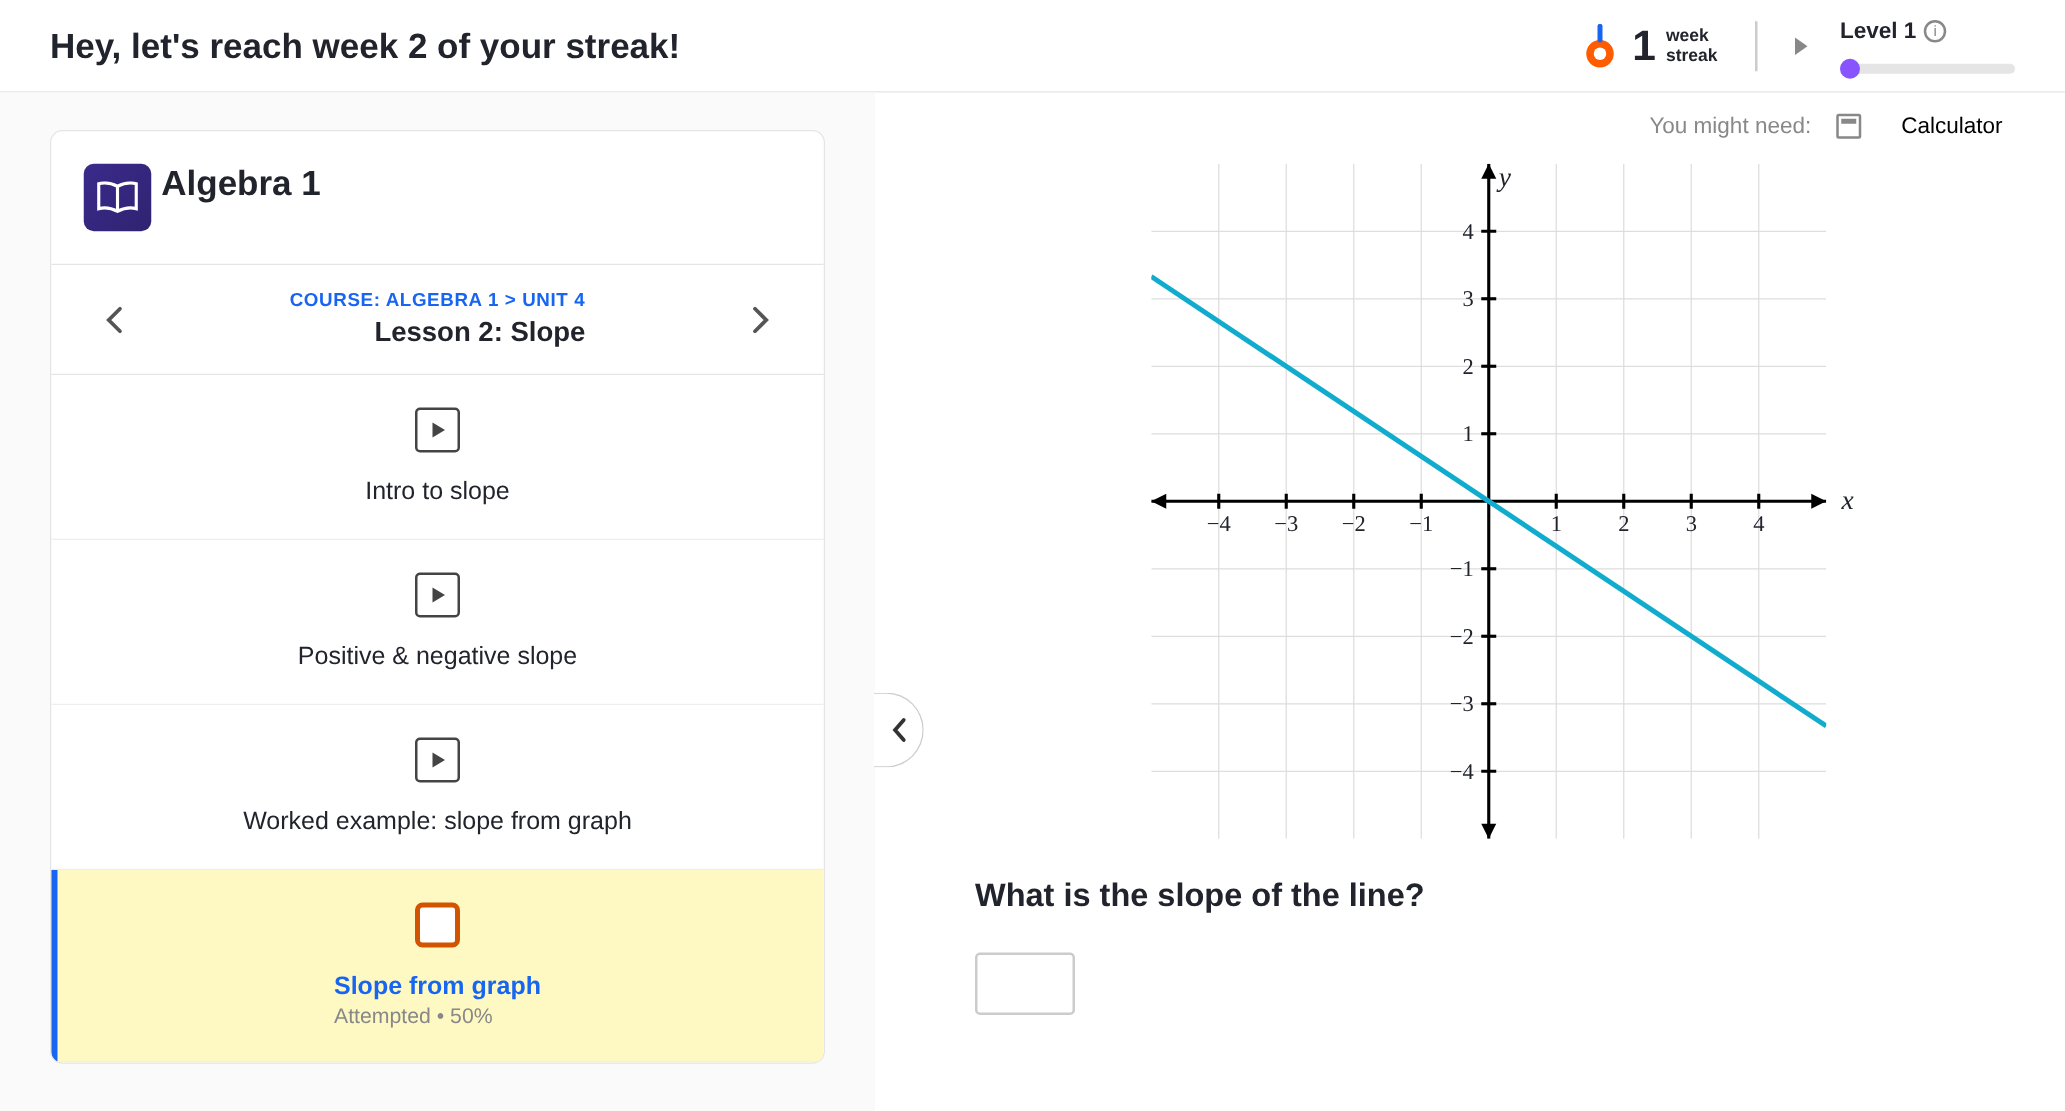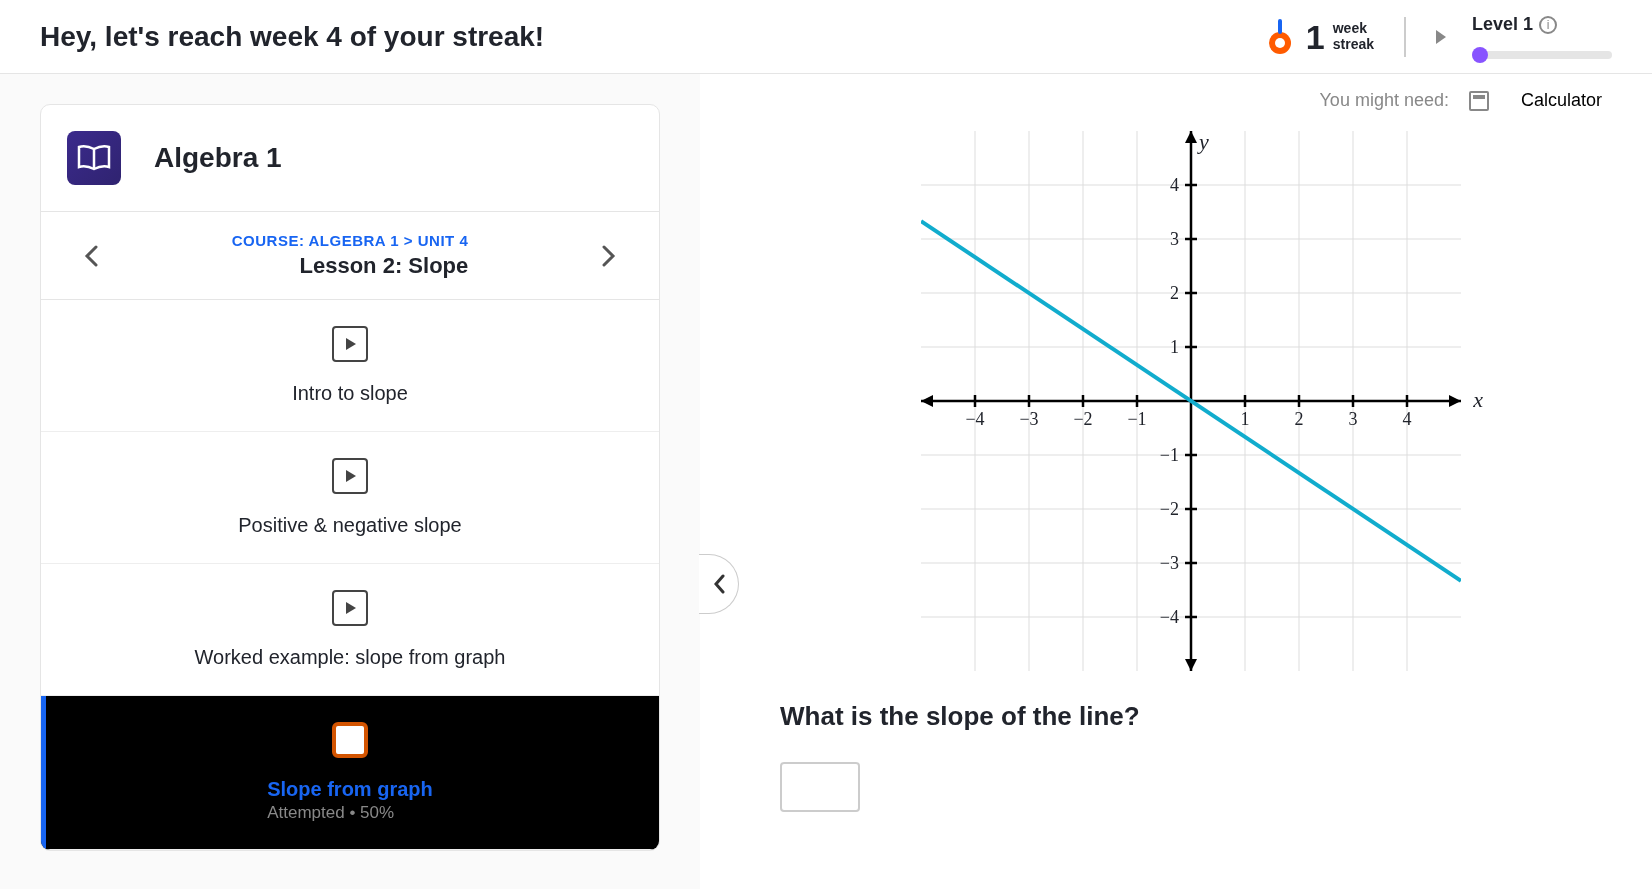--- a/index.html
+++ b/index.html
@@ -16,31 +16,31 @@
 .level-wrap { display: flex; flex-direction: column; gap: 16px; }
 .level-label { font-size: 18px; font-weight: 700; display:flex; align-items:center; gap:6px; }
 .info-icon { width:18px; height:18px; border:2px solid #888; border-radius:50%; display:inline-flex; align-items:center; justify-content:center; font-size:12px; color:#888; font-weight:400; }
 .level-bar { width: 140px; height: 8px; background: #e5e5e5; border-radius: 4px; position: relative; }
 .level-dot { width: 16px; height: 16px; background: #8854ff; border-radius: 50%; position: absolute; left: 0; top: -4px; }
 .play-tri { width:0; height:0; border-left:10px solid #888; border-top:7px solid transparent; border-bottom:7px solid transparent; margin-right:6px;}
 
 .main { display: flex; height: calc(100% - 74px); }
 .sidebar-wrap { width: 700px; padding: 30px 40px; background:#fafafa; }
 .sidebar { background: #fff; border: 1px solid #e5e5e5; border-radius: 10px; overflow: hidden; }
-.course-header { display: flex; align-items: center; gap: 33px; padding: 26px; border-bottom: 1px solid #e5e5e5; }
+.course-header { display: flex; gap: 8px; padding: 26px; border-bottom: 1px solid #e5e5e5; }
 .course-icon { width: 54px; height: 54px; background: linear-gradient(135deg, #3b2a8c, #2f2370); border-radius: 8px; display:flex; align-items:center; justify-content:center; }
 .course-title { font-size: 28px; font-weight: 700; }
 .lesson-nav { display: flex; align-items: center; justify-content: space-between; padding: 20px 30px; border-bottom: 1px solid #e5e5e5; }
 .nav-arrow { width: 40px; height: 40px; display: flex; align-items: center; justify-content: center; cursor: pointer; font-size: 22px; color: #555; }
 .nav-center { text-align: right; }
 .breadcrumb { color: #1865f2; font-weight: 700; font-size: 15px; letter-spacing: 0.5px; }
 .lesson-title { font-size: 22px; font-weight: 700; margin-top: 4px; }
 
 .lesson-item { display: flex; align-items: center; gap: 20px; padding: 26px 30px; border-bottom: 1px solid #eee; cursor: pointer; flex-direction: column; }
-.lesson-item.active { background: #000000; border-left: 5px solid #1865f2; padding-left: 25px; }
+.lesson-item.active { background: #fef9c3; border-left: 5px solid #1865f2; padding-left: 25px; }
 .item-icon { width: 36px; height: 36px; border: 2px solid #444; border-radius: 4px; display: flex; align-items: center; justify-content: center; flex-shrink: 0; background:#fff; }
 .item-icon .tri { width:0; height:0; border-left:10px solid #444; border-top:6px solid transparent; border-bottom:6px solid transparent; margin-left:2px;}
 .item-icon.practice { border-color: #d35400; border-width: 4px; border-radius: 6px; }
 .item-text { font-size: 20px; color: #21242c; }
 .item-text.active-text { color: #1865f2; font-weight: 600; }
 .item-sub { font-size: 17px; color: #888; margin-top: 2px; }
 .item-text-wrap { display:flex; flex-direction:column; }
 
 .content { flex: 1; position: relative; padding: 10px 50px 20px 80px; }
 .drawer-toggle { position: absolute; left: -1px; top: 480px; width: 40px; height: 60px; border: 1px solid #ccc; border-left: none; border-radius: 0 30px 30px 0; background: #fff; display: flex; align-items: center; justify-content: center; font-size: 20px; cursor: pointer; }
@@ -59,21 +59,21 @@
 .axis-line { stroke: #000; stroke-width: 2.5; }
 .plot-line { stroke: #11accd; stroke-width: 4; fill: none; }
 
 .question { font-size: 26px; font-weight: 700; margin-top: 30px; }
 .answer-box { margin-top: 30px; width: 80px; height: 50px; border: 2px solid #ccc; border-radius: 4px; }
 </style>
 </head>
 <body>
 
 <div class="top-bar">
-  <div class="streak-msg">Hey, let's reach week 4 of your streak!</div>
+  <div class="streak-msg">Hey, let's reach week 2 of your streak!</div>
   <div class="top-right">
     <div class="streak-badge">
       <svg class="streak-icon" viewBox="0 0 36 36">
         <circle cx="18" cy="24" r="11" fill="#ff5b00"></circle>
         <path d="M18 2 L18 13" stroke="#1865f2" stroke-width="4" stroke-linecap="round"></path>
         <circle cx="18" cy="24" r="5" fill="#fff"></circle>
       </svg>
       <span class="streak-num">1</span>
       <span class="streak-text">
         <span>week</span><br><span>streak</span>

